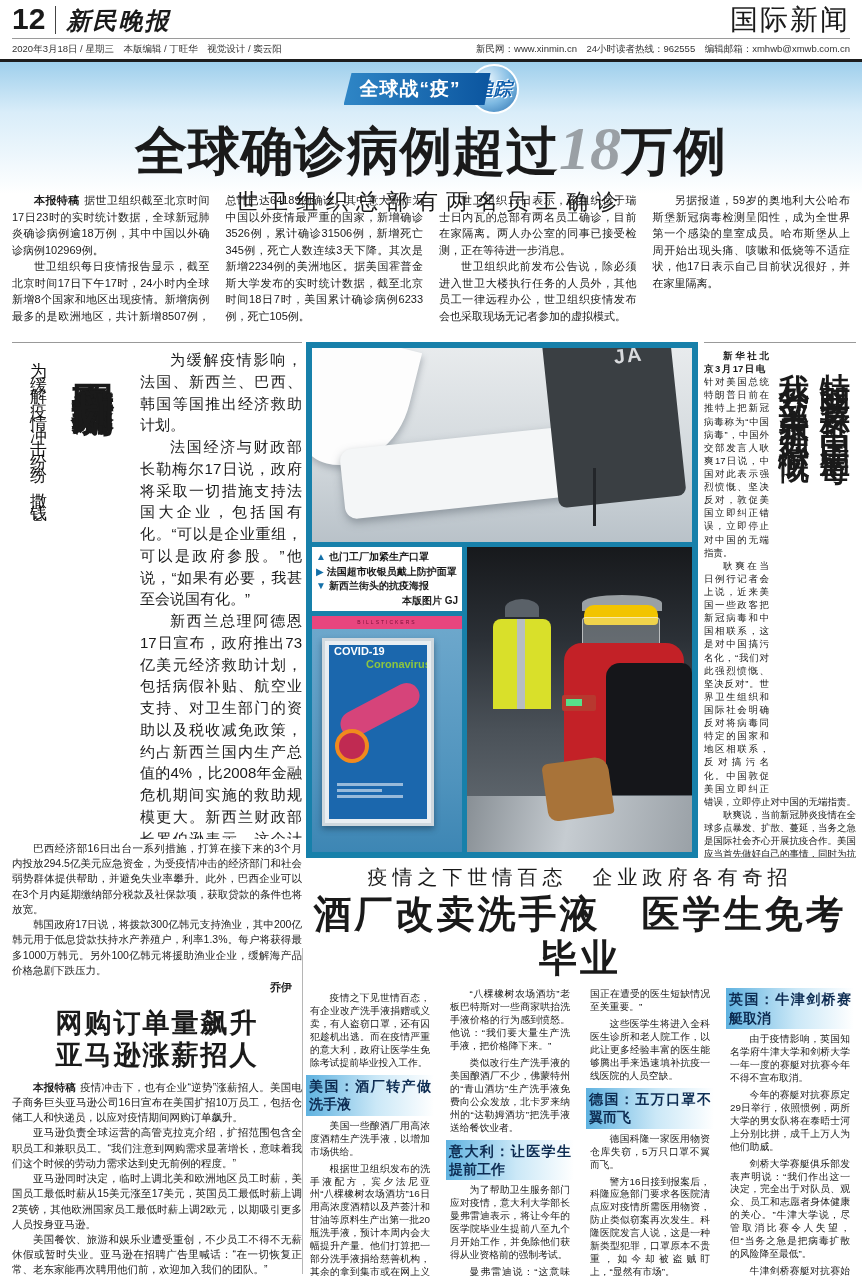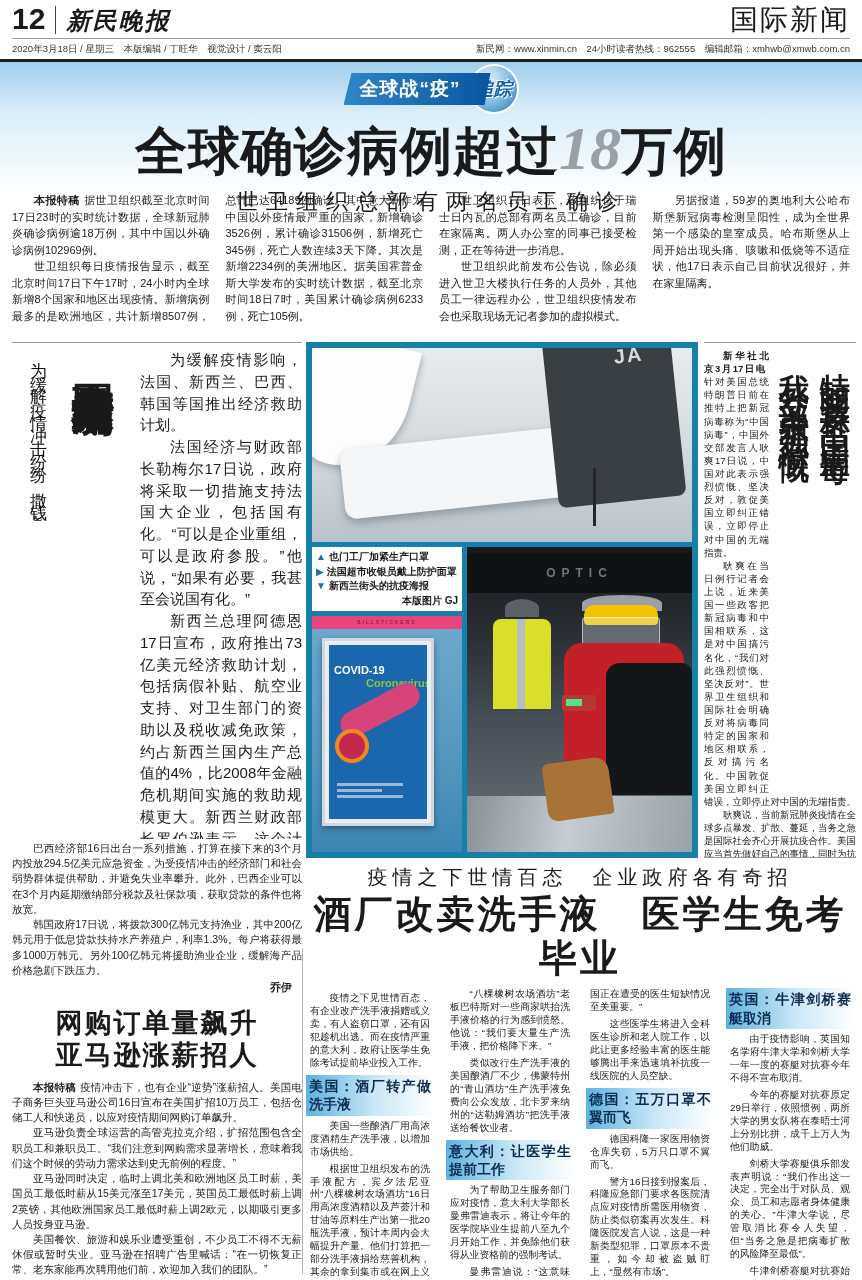--- a/index.html
+++ b/index.html
@@ -67,21 +67,21 @@
   .ph-left{width:150px;display:flex;flex-direction:column;gap:5px;}
   .caps{background:#fff;padding:3px 4px;font-size:10px;font-weight:bold;line-height:1.45;}
   .cap{display:flex;gap:3px;}
   .capmark{color:#1470a8;flex:0 0 auto;}
   .credit{text-align:right;font-weight:bold;}
   .poster{flex:1;position:relative;overflow:hidden;background:linear-gradient(180deg,#6fa9cd,#4f93bd 70%,#3d86b4);}
   .poster-strip{height:13px;background:#e8457e;color:#7a0f38;font-size:5px;letter-spacing:2px;
                 text-align:center;line-height:13px;overflow:hidden;}
   .poster-frame{position:absolute;left:10px;top:22px;right:28px;bottom:26px;background:#e9eef2;
                 border:3px solid #cfd8de;box-shadow:0 3px 6px rgba(20,40,60,.45);padding:4px;}
-  .poster-inner{width:100%;height:100%;background:#1b67ad;position:relative;overflow:hidden;box-sizing:border-box;padding:19px 5px;}
+  .poster-inner{width:100%;height:100%;background:#1b67ad;position:relative;overflow:hidden;box-sizing:border-box;padding:0 5px;}
   .poster-t1{color:#fff;font-weight:900;font-size:11px;line-height:1.2;}
   .poster-t2{color:#8dc63f;font-weight:900;font-size:11px;line-height:1.2;margin-left:32px;}
   .arm{position:absolute;left:8px;top:52px;width:86px;height:26px;background:#d6447a;border-radius:13px;
        transform:rotate(-28deg);}
   .spiral{position:absolute;left:6px;top:84px;width:26px;height:26px;border-radius:50%;
           border:4px solid #f08a1e;background:#c02a52;}
   .poster-lines{position:absolute;left:8px;bottom:18px;right:8px;}
   .pline{height:3px;background:rgba(255,255,255,.55);margin-bottom:3px;width:80%;}
   .pline.short{width:55%;}
   .cashier{flex:1;position:relative;overflow:hidden;background:linear-gradient(180deg,#17191c 0%,#2b3036 30%,#4a5158 60%,#6a7279 100%);}
@@ -234,21 +234,20 @@
               <div class="poster-lines">
                 <div class="pline"></div>
                   <div class="pline short"></div>
                   <div class="pline"></div>
               </div>
             </div>
           </div>
         </div>
       </div>
       <div class="cashier">
-        <div class="signband">OPTIC</div>
         <div class="cap-hat"></div>
         <div class="vest"></div>
         <div class="hair"></div>
         <div class="visor"></div>
         <div class="shield"></div>
         <div class="shopper-red"></div>
         <div class="vest-black"></div>
         <div class="scale"></div>
         <div class="counter"></div>
         <div class="bag"></div>

